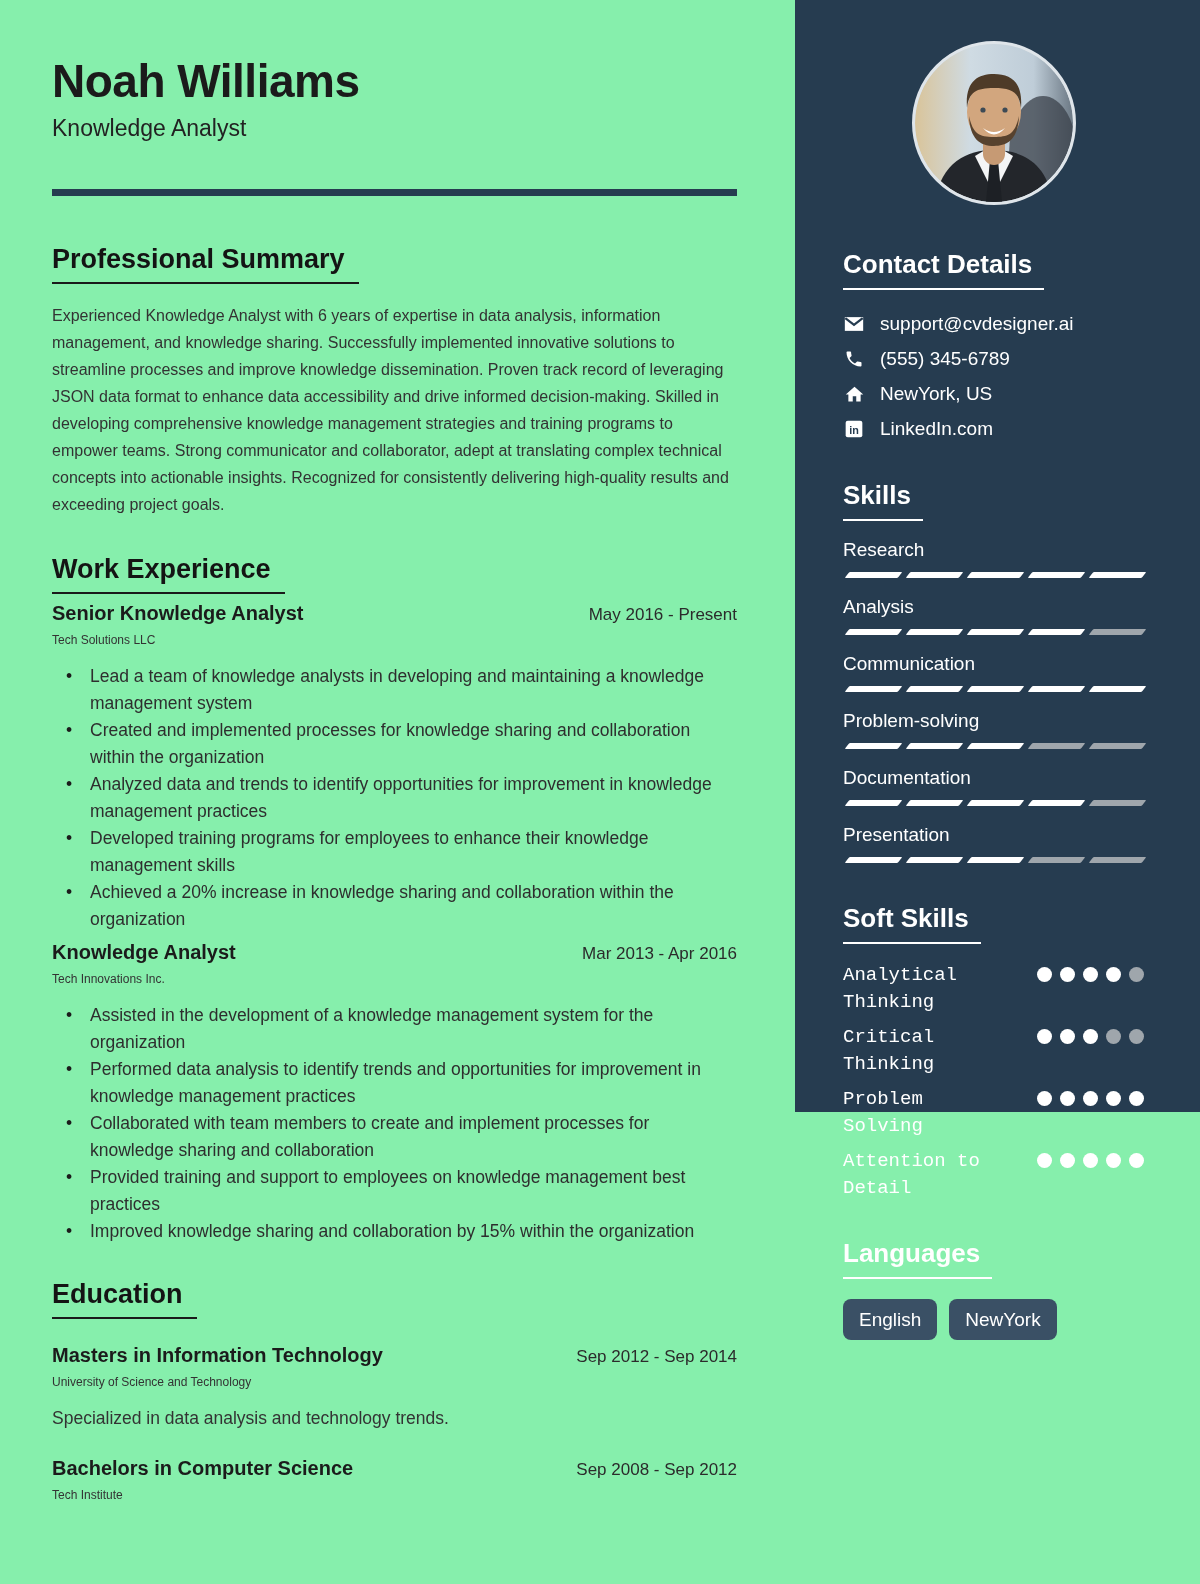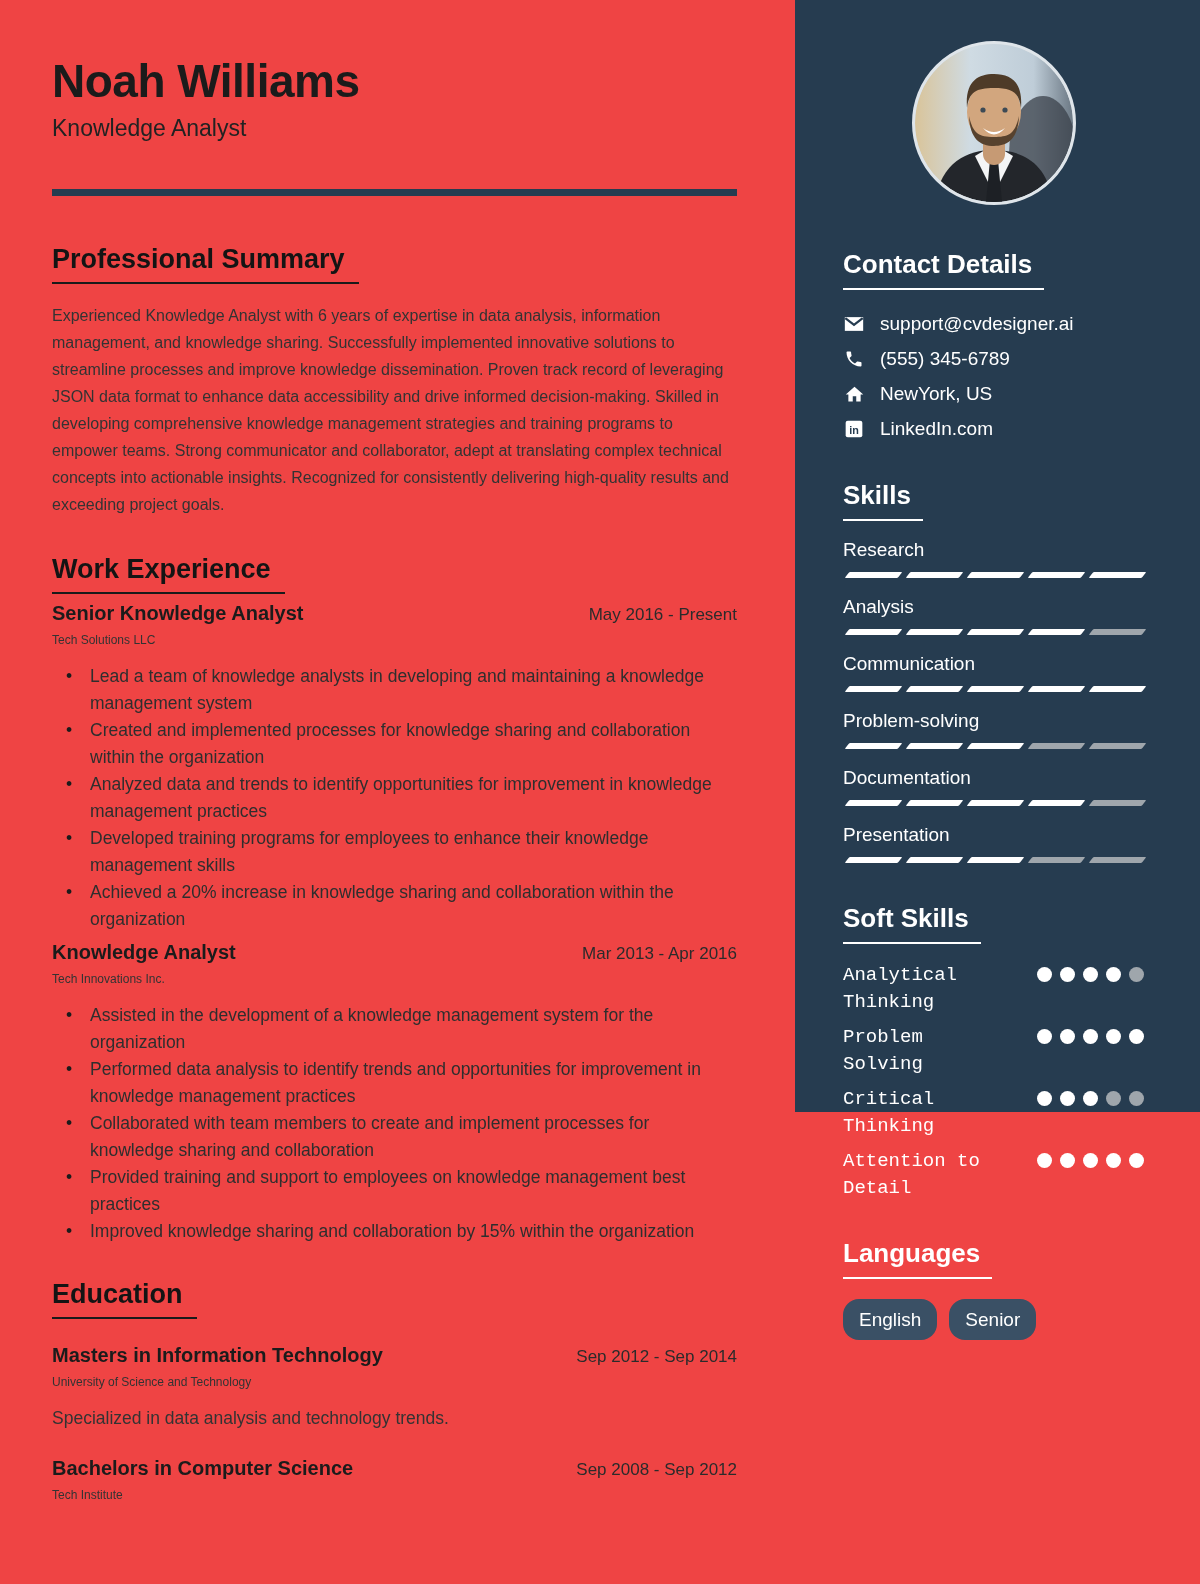--- a/index.html
+++ b/index.html
@@ -7,21 +7,21 @@
   body {
     font-family: "Liberation Sans", sans-serif;
     background: #ffffff;
     color: #2e2e2e;
     overflow: hidden;
   }
   .page {
     width: 1200px;
     height: 1584px;
     display: flex;
-    background: #ef4444;
+    background: #86efac;
     overflow: hidden;
   }
 
   
   .main {
     width: 795px;
     padding: 36px 58px 0 52px;
   }
   h1.name {
     margin-top: 20px;
@@ -216,21 +216,21 @@
     margin-top: 20px;
     display: flex;
     gap: 12px;
   }
   .pill {
     background: #3a5065;
     color: #ffffff;
     font-size: 19px;
     line-height: 1;
     padding: 11px 16px;
-    border-radius: 16px;
+    border-radius: 8px;
   }
 </style>
 </head>
 <body>
 
 <div class="page">
 
   <div class="main">
     <header>
       <h1 class="name">Noah Williams</h1>
@@ -448,51 +448,51 @@
         <span class="soft-label">Analytical Thinking</span>
         <span class="dots">
             <span class="dot filled"></span>
             <span class="dot filled"></span>
             <span class="dot filled"></span>
             <span class="dot filled"></span>
             <span class="dot empty"></span>
           </span>
       </div>
       <div class="soft-row">
-        <span class="soft-label">Problem Solving</span>
-        <span class="dots">
-            <span class="dot filled"></span>
-            <span class="dot filled"></span>
-            <span class="dot filled"></span>
-            <span class="dot filled"></span>
-            <span class="dot filled"></span>
-          </span>
-      </div>
-      <div class="soft-row">
         <span class="soft-label">Critical Thinking</span>
         <span class="dots">
             <span class="dot filled"></span>
             <span class="dot filled"></span>
             <span class="dot filled"></span>
             <span class="dot empty"></span>
             <span class="dot empty"></span>
           </span>
       </div>
       <div class="soft-row">
+        <span class="soft-label">Problem Solving</span>
+        <span class="dots">
+            <span class="dot filled"></span>
+            <span class="dot filled"></span>
+            <span class="dot filled"></span>
+            <span class="dot filled"></span>
+            <span class="dot filled"></span>
+          </span>
+      </div>
+      <div class="soft-row">
         <span class="soft-label">Attention to Detail</span>
         <span class="dots">
             <span class="dot filled"></span>
             <span class="dot filled"></span>
             <span class="dot filled"></span>
             <span class="dot filled"></span>
             <span class="dot filled"></span>
           </span>
       </div>
     </div>
 
     <h2 class="side-h lang-h"><span>Languages</span></h2>
     <div class="pills">
       <span class="pill">English</span>
-      <span class="pill">Senior</span>
+      <span class="pill">NewYork</span>
     </div>
 
   </aside>
 </div>
 
 </body></html>

